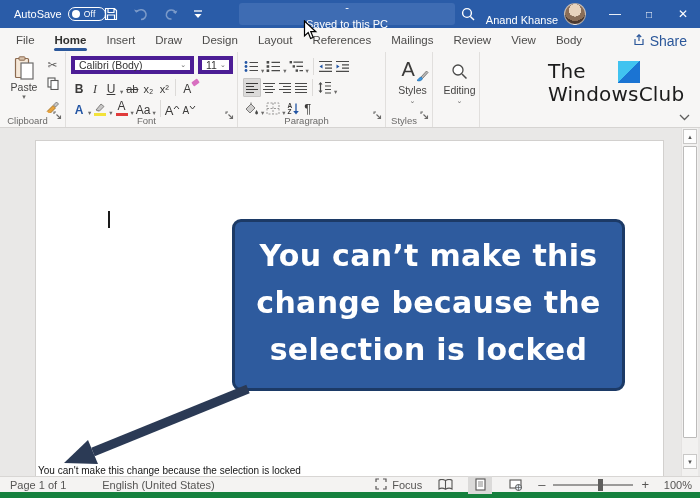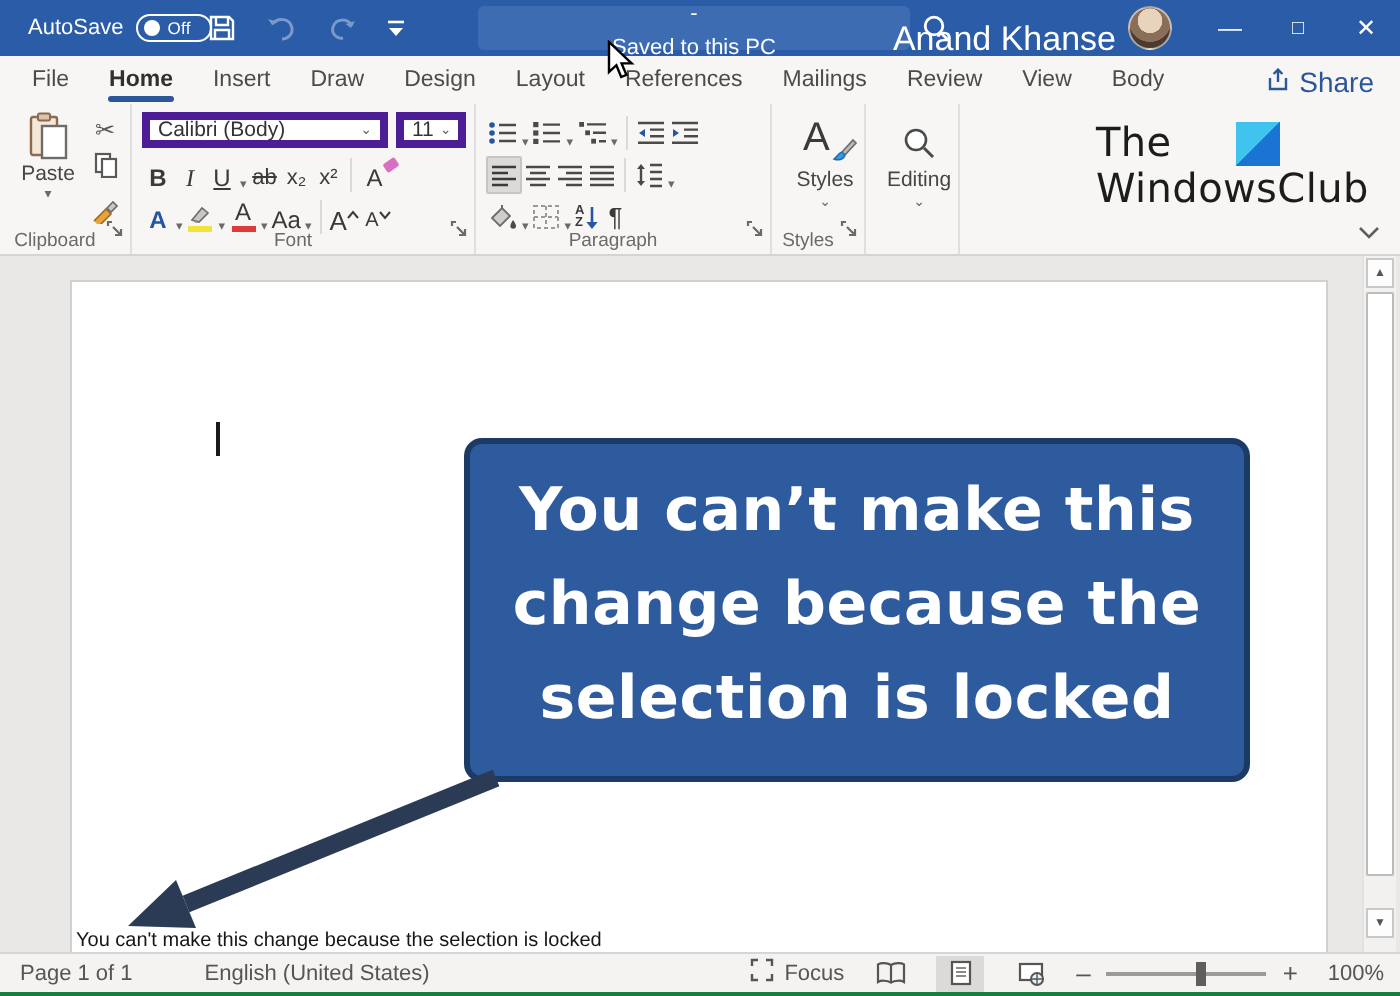--- a/index.html
+++ b/index.html
@@ -12,21 +12,21 @@
   .autosave { position:absolute; left:14px; top:0; height:28px; display:flex; align-items:center; gap:6px; font-size:11px; }
   .pill { width:38px; height:14px; border:1px solid #fff; border-radius:8px; display:flex; align-items:center; gap:4px; padding:0 3px; }
   .knob { width:8px; height:8px; border-radius:50%; background:#fff; }
   .pill-label { font-size:8.5px; letter-spacing:.2px; }
   .qat { position:absolute; left:104px; top:0; height:28px; display:flex; align-items:center; gap:15px; }
   .qat svg { display:block; }
   .dim { opacity:.38; }
   .title-pill { position:absolute; left:239px; top:3px; width:216px; height:22px; background:#3e6cb3; border-radius:3px; display:flex; align-items:center; justify-content:center; gap:5px; font-size:11px; white-space:nowrap;flex-direction:column; }
   .tp-caret { font-size:8px; opacity:.9; }
   .search-glyph { position:absolute; left:461px; top:7px; }
-  .user-name { position:absolute; right:142px; top:0; height:40px; display:flex; align-items:center; font-size:17px; }
+  .user-name { position:absolute; right:142px; top:0; height:40px; display:flex; align-items:center; font-size:11px; }
   .avatar { position:absolute; right:114px; top:3px; width:22px; height:22px; border-radius:50%;
             background:radial-gradient(circle at 50% 32%, #e8d3bd 0 36%, #8a6e58 37% 62%, #4c3a30 63% 100%);
             border:1px solid rgba(255,255,255,.55); }
   .win-controls { position:absolute; right:0; top:0; height:28px; display:flex; }
   .wc { width:34px; height:28px; display:flex; align-items:center; justify-content:center; font-size:12px; color:#fff; }
   .wc-max { font-size:10px; }
 
   
   .tabrow { position:absolute; left:0; top:28px; right:0; height:24px; background:#f7f6f5; display:flex; align-items:stretch; padding-left:6px; font-size:11.5px; color:#4c4b4a; }
   .tab { padding:0 10px; display:flex; align-items:center; position:relative; }
@@ -95,21 +95,21 @@
   .caption { position:absolute; left:2px; top:324px; font-size:10px; color:#161616; white-space:nowrap; }
 
   
   .scroll { position:absolute; right:2px; top:128px; bottom:22px; width:17px; background:#f2f1f0; border-left:1px solid #e4e2e1; }
   .sc-btn { position:absolute; left:1px; right:1px; height:15px; background:#fdfdfd; border:1px solid #c9c8c7; display:flex; align-items:center; justify-content:center; font-size:6px; color:#555; }
   .sc-up { top:1px; }
   .sc-down { bottom:7px; }
   .sc-thumb { position:absolute; left:1px; right:1px; top:18px; height:292px; background:#fff; border:1px solid #bcbbba; border-radius:1px; }
 
   
-  .statusbar { position:absolute; left:0; right:0; bottom:0; height:22px; background:#f4f3f2; border-top:1px solid #d8d6d4; border-bottom:2px solid #15803d; display:flex; align-items:center; font-size:11px; color:#565554; }
+  .statusbar { position:absolute; left:0; right:0; bottom:0; height:22px; background:#f4f3f2; border-top:1px solid #d8d6d4; border-bottom:6px solid #15803d; display:flex; align-items:center; font-size:11px; color:#565554; }
   .sb-left { display:flex; gap:36px; margin-left:10px; }
   .sb-right { margin-left:auto; display:flex; align-items:center; gap:11px; margin-right:8px; }
   .focus-wrap { display:flex; align-items:center; gap:5px; }
   .viewbtn { width:24px; height:18px; display:flex; align-items:center; justify-content:center; }
   .viewbtn.active { background:#dbdad9; }
   .zoom-wrap { display:flex; align-items:center; gap:8px; }
   .zminus,.zplus { color:#565554; font-size:13px; }
   .ztrack { position:relative; width:80px; height:2px; background:#9b9a99; }
   .zthumb { position:absolute; left:45px; top:-5px; width:5px; height:12px; background:#5f5e5d; }
   .zoom-label { width:32px; text-align:right; }

